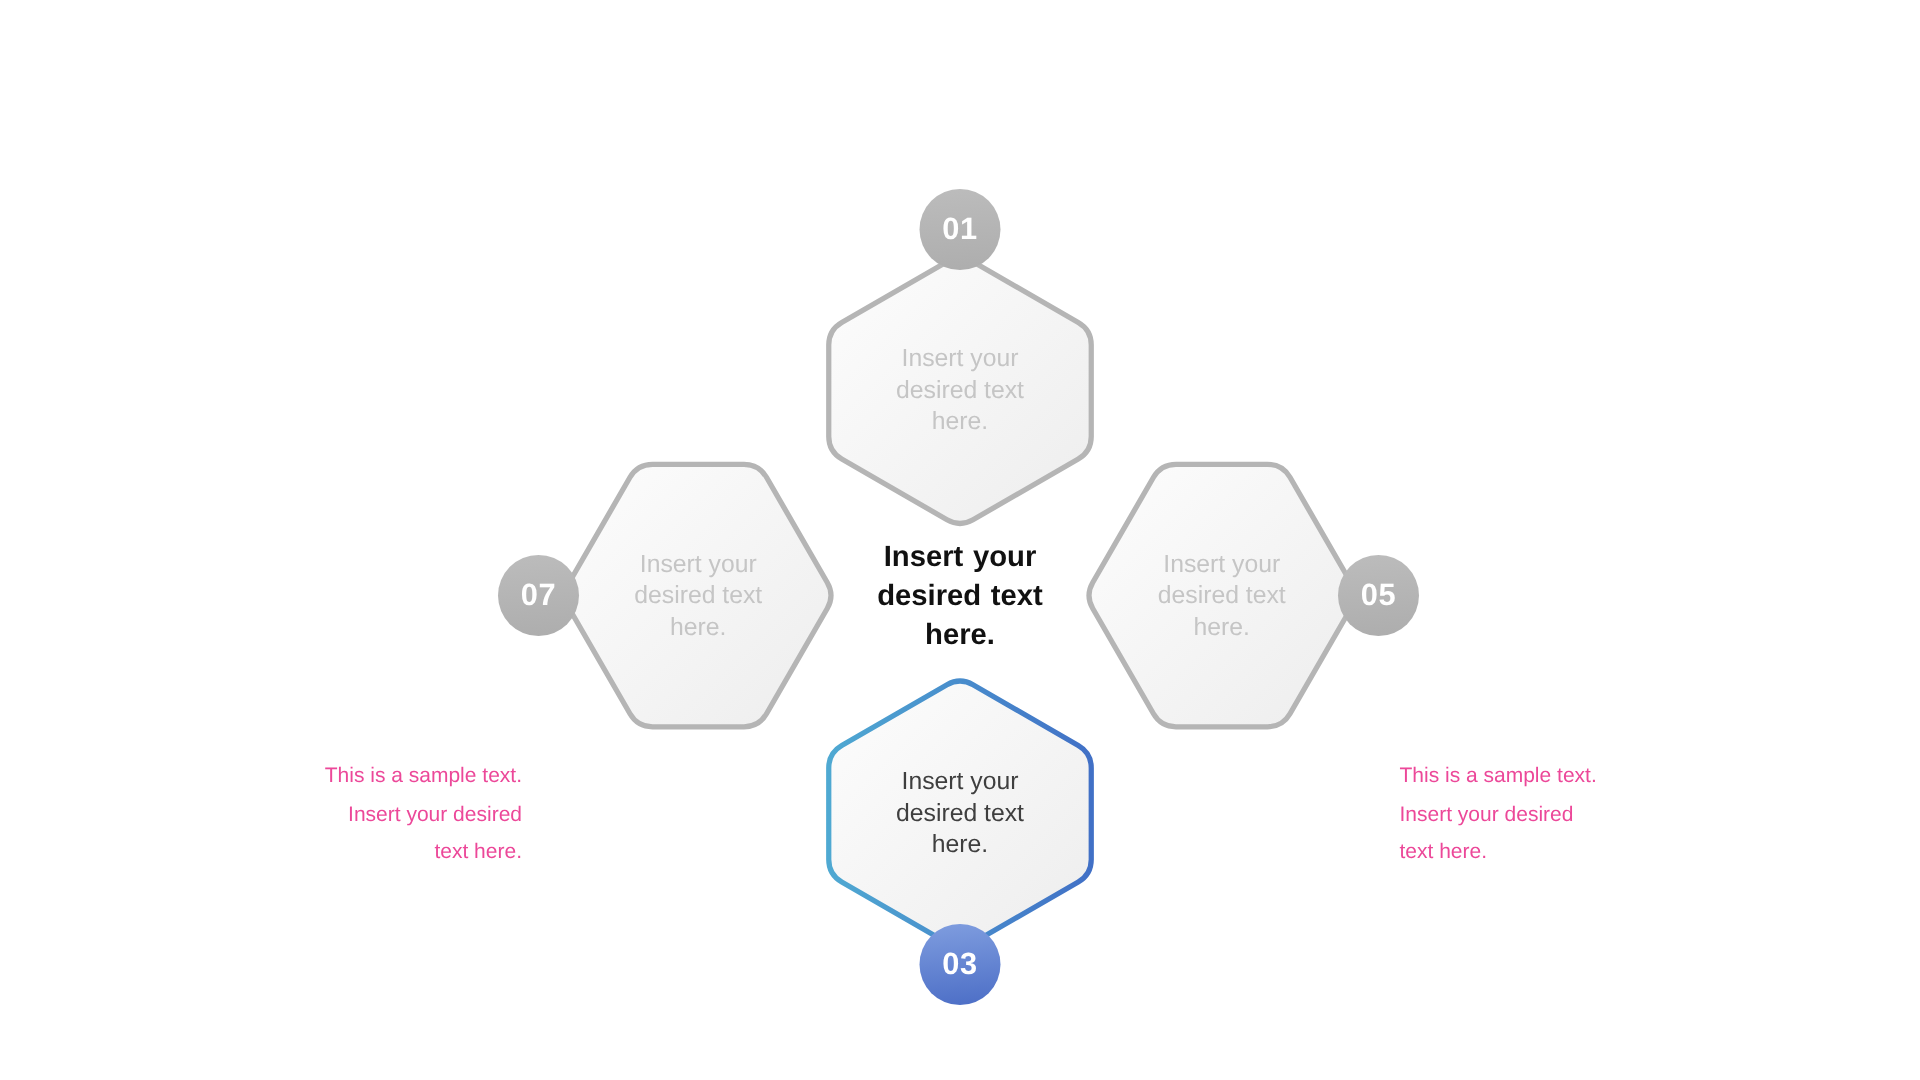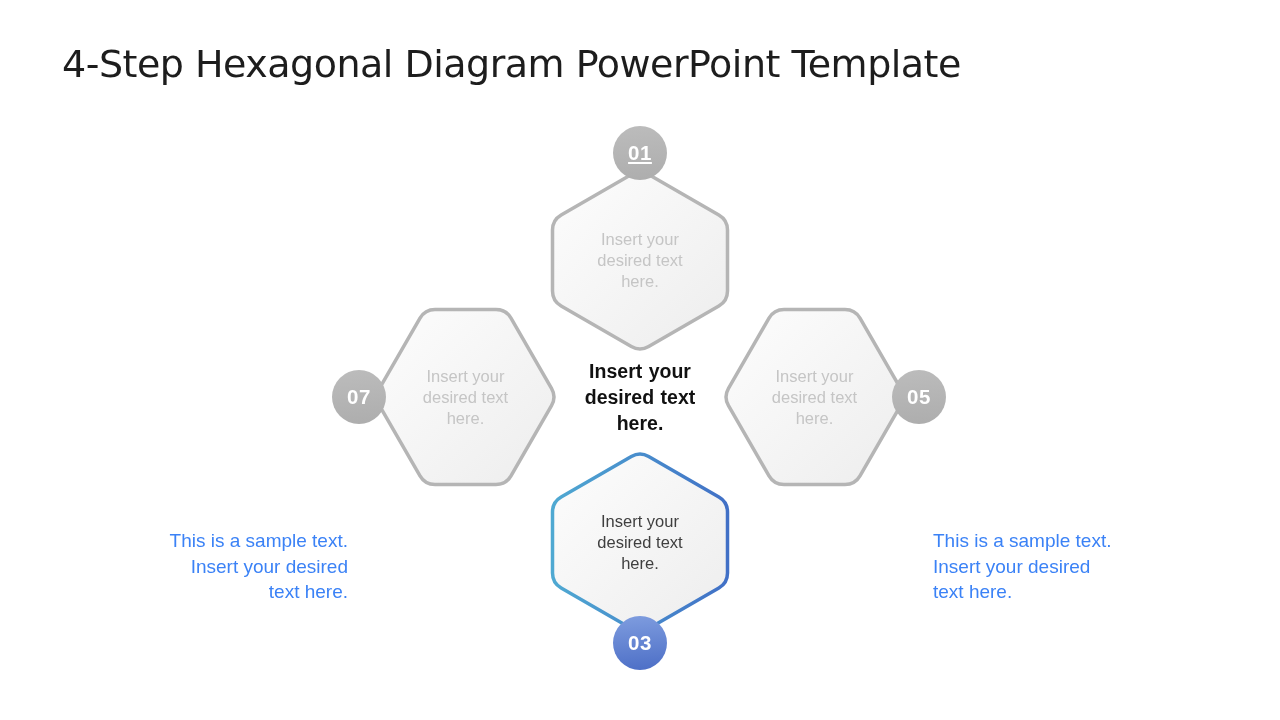--- a/index.html
+++ b/index.html
@@ -24,35 +24,35 @@
   .hex-label.dark{color:#3f3f3f;}
   .badge{
     position:absolute;width:54px;height:54px;border-radius:50%;z-index:3;
     display:flex;align-items:center;justify-content:center;
     color:#ffffff;font-weight:bold;font-size:20.5px;letter-spacing:0.5px;
   }
   .badge.gray{background:linear-gradient(175deg,#bcbcbc 0%,#adadad 100%);}
   .badge.blue{background:linear-gradient(175deg,#7f9ddf 0%,#4c6ec6 100%);}
   
   .step-top{left:550px;top:167px;width:180px;height:187px;}
-  .step-top .badge{left:63px;top:-41px;text-decoration:underline;}
+  .step-top .badge{left:63px;top:-41px;}
   .step-right{left:721px;top:307px;width:187px;height:180px;}
   .step-right .badge{left:171px;top:63px;}
   .step-bottom{left:550px;top:449px;width:180px;height:187px;}
   .step-bottom .badge{left:63px;top:167px;}
   .step-left{left:372px;top:307px;width:187px;height:180px;}
   .step-left .badge{left:-40px;top:63px;}
   .center-text{
     position:absolute;left:553px;top:358px;width:174px;
     text-align:center;font-weight:bold;font-size:19.5px;line-height:26px;
     color:#111111;white-space:pre-line;word-spacing:1px;
   }
   .note{
-    position:absolute;top:528px;font-size:19px;line-height:25.5px;
-    color:#3b82f6;white-space:pre-line;
+    position:absolute;top:504px;font-size:14px;line-height:25.5px;
+    color:#ec4899;white-space:pre-line;
   }
   .note-left{left:105px;width:243px;text-align:right;}
   .note-right{left:933px;width:243px;text-align:left;}
   .defs-svg{position:absolute;width:0;height:0;}
 </style>
 </head>
 <body>
 
 <div class="slide">
 
@@ -62,21 +62,20 @@
         <stop offset="0" stop-color="#fdfdfd"></stop>
         <stop offset="1" stop-color="#ededed"></stop>
       </linearGradient>
       <linearGradient id="gBlue" x1="0" y1="0" x2="1" y2="0">
         <stop offset="0" stop-color="#4fa9d2"></stop>
         <stop offset="1" stop-color="#4170c6"></stop>
       </linearGradient>
     </defs>
   </svg>
 
-  <div class="title">4-Step Hexagonal Diagram PowerPoint Template</div>
 
   <div class="step step-top">
     <svg width="180" height="187" viewBox="0 0 180 187">
       <path fill="url(#gFill)" stroke="#b5b5b5" stroke-width="3.5" d="M81.34,7.50 Q90,2.5 98.66,7.50 L168.84,48.00 Q177.5,53 177.50,63.00 L177.50,124.00 Q177.5,134 168.84,139.00 L98.66,179.50 Q90,184.5 81.34,179.50 L11.16,139.00 Q2.5,134 2.50,124.00 L2.50,63.00 Q2.5,53 11.16,48.00 Z"></path>
     </svg>
     <div class="hex-label muted">Insert your
 desired text
 here.</div>
     <div class="badge gray">01</div>
   </div>

